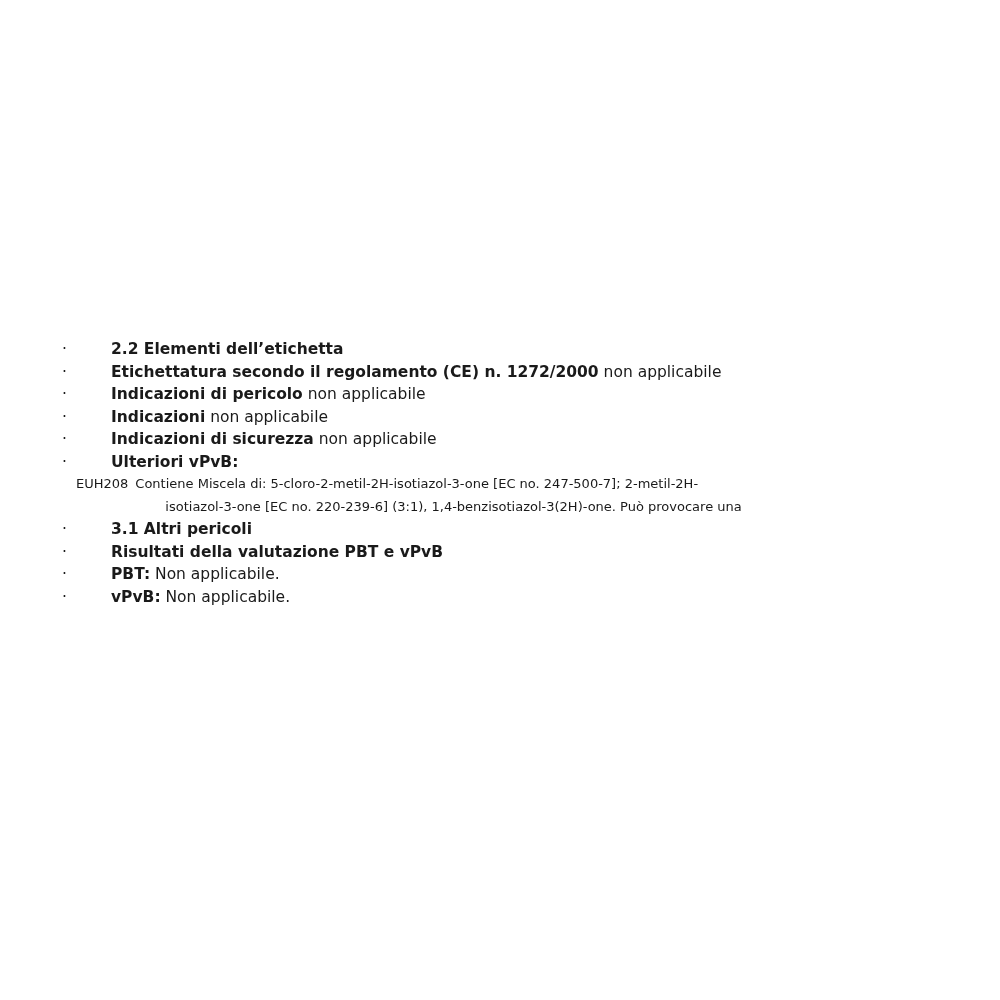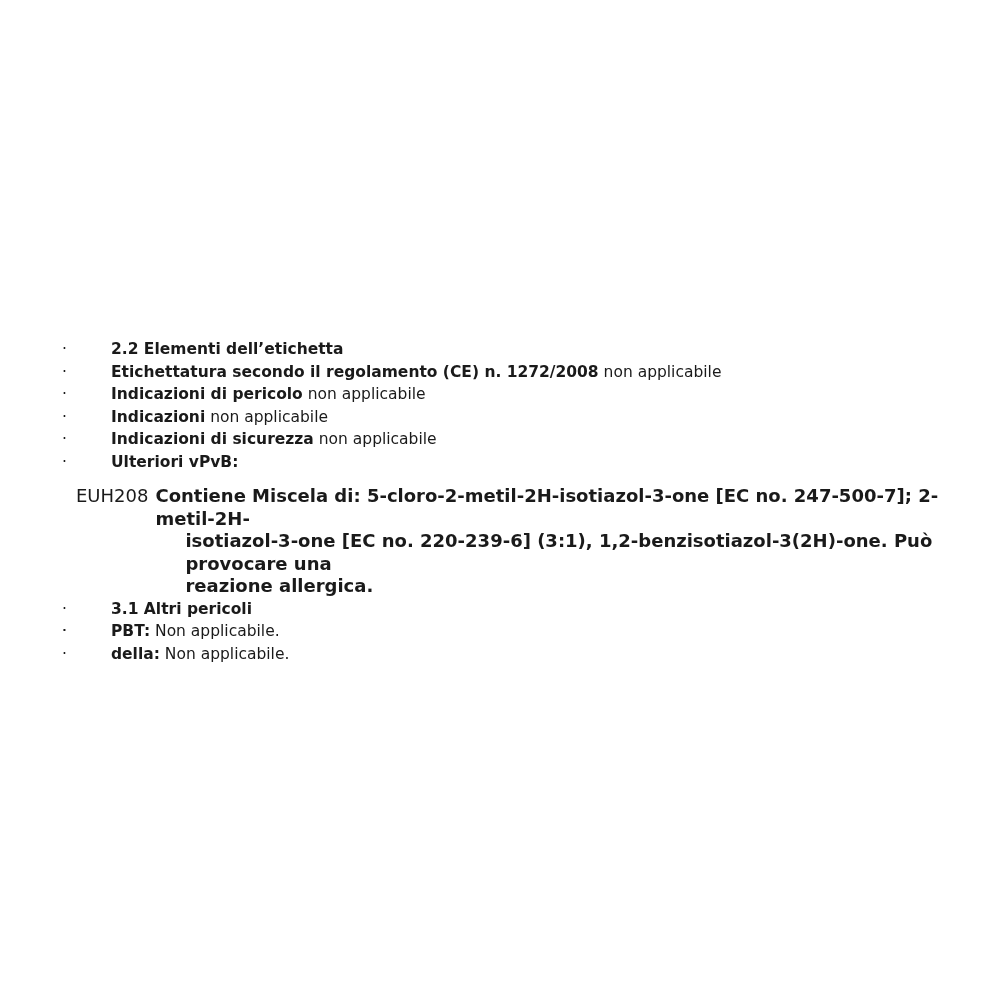--- a/index.html
+++ b/index.html
@@ -51,38 +51,36 @@
   }
 
   .b {
     font-weight: bold;
     margin-left: 35px;
   }
 
   .euh-block {
     position: relative;
     padding-left: 14px;
-    font-size: 18px;
+    font-size: 13px;
     line-height: 22.5px;
-    margin-top: 12px;
   }
 
   .euh-row {
     display: flex;
     align-items: flex-start;
   }
   .euh-code {
     flex: 0 0 auto;
     white-space: nowrap;
   }
   .euh-text {
     flex: 1 1 auto;
     padding-left: 7px;
     max-width: 815px;
-    font-weight: bold;
   }
   .euh-text .ind {
     display: block;
     text-indent: 0;
   }
   .euh-text .hang {
     display: block;
     padding-left: 30px;
   }
 </style>
@@ -92,21 +90,21 @@
 <div class="sheet">
   <div class="content">
 
     <div class="line bullet-line">
       <span class="dot">·</span>
       <span class="b">2.2 Elementi dell’etichetta</span>
     </div>
 
     <div class="line bullet-line">
       <span class="dot">·</span>
-      <span class="b">Etichettatura secondo il regolamento (CE) n. 1272/2008</span><span> non applicabile</span>
+      <span class="b">Etichettatura secondo il regolamento (CE) n. 1272/2000</span><span> non applicabile</span>
     </div>
 
     <div class="line bullet-line">
       <span class="dot">·</span>
       <span class="b">Indicazioni di pericolo</span><span> non applicabile</span>
     </div>
 
     <div class="line bullet-line">
       <span class="dot">·</span>
       <span class="b">Indicazioni</span><span> non applicabile</span>
@@ -120,40 +118,40 @@
     <div class="line bullet-line">
       <span class="dot">·</span>
       <span class="b">Ulteriori vPvB:</span><span></span>
     </div>
 
     <div class="euh-block">
       <div class="euh-row">
         <span class="euh-code">EUH208</span>
         <span class="euh-text">
           <span class="ind">Contiene Miscela di: 5-cloro-2-metil-2H-isotiazol-3-one [EC no. 247-500-7]; 2-metil-2H-</span>
-          <span class="hang">isotiazol-3-one [EC no. 220-239-6] (3:1), 1,2-benzisotiazol-3(2H)-one. Può provocare una</span>
-          <span class="hang">reazione allergica.</span>
+          <span class="hang">isotiazol-3-one [EC no. 220-239-6] (3:1), 1,4-benzisotiazol-3(2H)-one. Può provocare una</span>
         </span>
       </div>
     </div>
 
 
     <div class="line bullet-line">
       <span class="dot">·</span>
       <span class="b">3.1 Altri pericoli</span>
     </div>
 
     <div class="line bullet-line">
       <span class="dot">·</span>
+      <span class="b">Risultati della valutazione PBT e vPvB</span>
     </div>
 
     <div class="line bullet-line">
       <span class="dot">·</span>
       <span class="b">PBT:</span><span> Non applicabile.</span>
     </div>
 
     <div class="line bullet-line">
       <span class="dot">·</span>
-      <span class="b">della:</span><span> Non applicabile.</span>
+      <span class="b">vPvB:</span><span> Non applicabile.</span>
     </div>
 
   </div>
 </div>
 
 </body></html>

